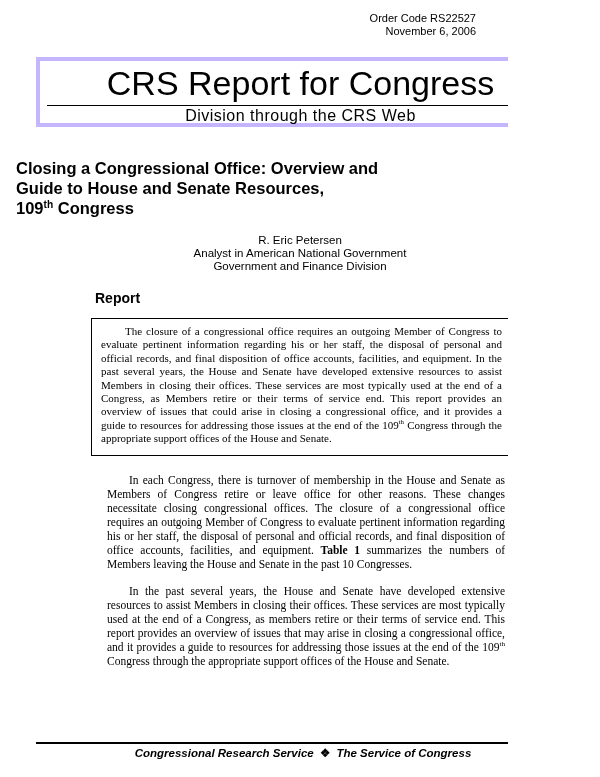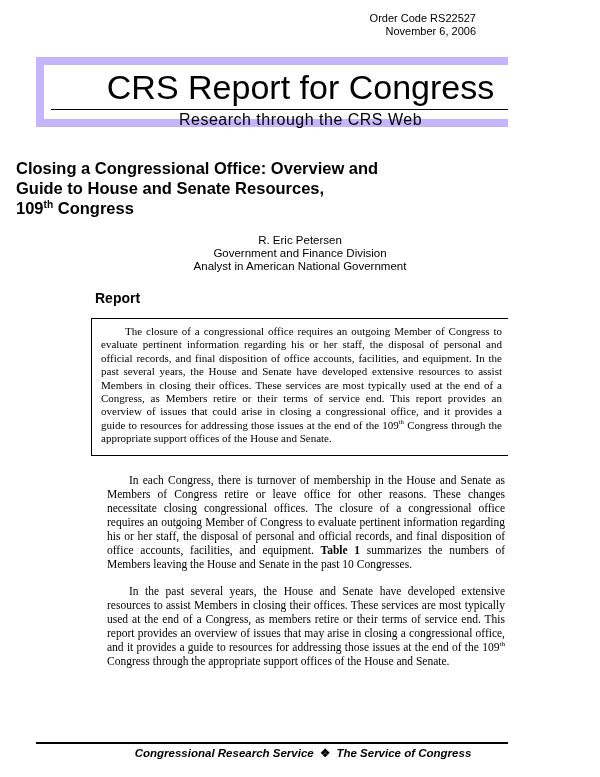--- a/index.html
+++ b/index.html
@@ -24,21 +24,21 @@
     font-size: 11px;
     line-height: 13px;
     font-family: "Liberation Sans", sans-serif;
   }
 
   
   .masthead {
     position: absolute;
     left: 36px; top: 57px;
     width: 529px; height: 70px;
-    border: 8px solid #c4b5fd;
+    border: 4px solid #c4b5fd;
     box-sizing: border-box;
     text-align: center;
   }
   .masthead-title {
     font-family: "Liberation Sans", sans-serif;
     font-weight: normal;
     font-size: 34px;
     line-height: 44px;
     white-space: nowrap;
   }
@@ -149,33 +149,33 @@
 <div class="page">
 
   <div class="order-block">
     <div>Order Code RS22527</div>
     <div>November 6, 2006</div>
   </div>
 
   <div class="masthead">
     <div class="masthead-title">CRS Report for Congress</div>
     <div class="masthead-rule"></div>
-    <div class="masthead-subtitle">Research through the CRS Web</div>
+    <div class="masthead-subtitle">Division through the CRS Web</div>
   </div>
 
   <div class="report-title">
     <div>Closing a Congressional Office: Overview and</div>
     <div>Guide to House and Senate Resources,</div>
     <div><span>109</span><span style="font-size: 0.62em; vertical-align: super; line-height: 0;">th</span><span> Congress</span></div>
   </div>
 
   <div class="author-block">
     <div>R. Eric Petersen</div>
+    <div>Analyst in American National Government</div>
     <div>Government and Finance Division</div>
-    <div>Analyst in American National Government</div>
   </div>
 
   <h2 class="summary-heading">Report</h2>
 
   <div class="summary-box">
     <p><span>The closure of a congressional office requires an outgoing Member of Congress to evaluate pertinent information regarding his or her staff, the disposal of personal and official records, and final disposition of office accounts, facilities, and equipment. In the past several years, the House and Senate have developed extensive resources to assist Members in closing their offices. These services are most typically used at the end of a Congress, as Members retire or their terms of service end. This report provides an overview of issues that could arise in closing a congressional office, and it provides a guide to resources for addressing those issues at the end of the 109</span><span style="font-size: 0.62em; vertical-align: super; line-height: 0;">th</span><span> Congress through the appropriate support offices of the House and Senate.</span></p>
   </div>
 
   <div class="body-text">
     <p><span>In each Congress, there is turnover of membership in the House and Senate as Members of Congress retire or leave office for other reasons. These changes necessitate closing congressional offices. The closure of a congressional office requires an outgoing Member of Congress to evaluate pertinent information regarding his or her staff, the disposal of personal and official records, and final disposition of office accounts, facilities, and equipment. </span><span style="font-weight: bold;">Table 1</span><span> summarizes the numbers of Members leaving the House and Senate in the past 10 Congresses.</span></p>

